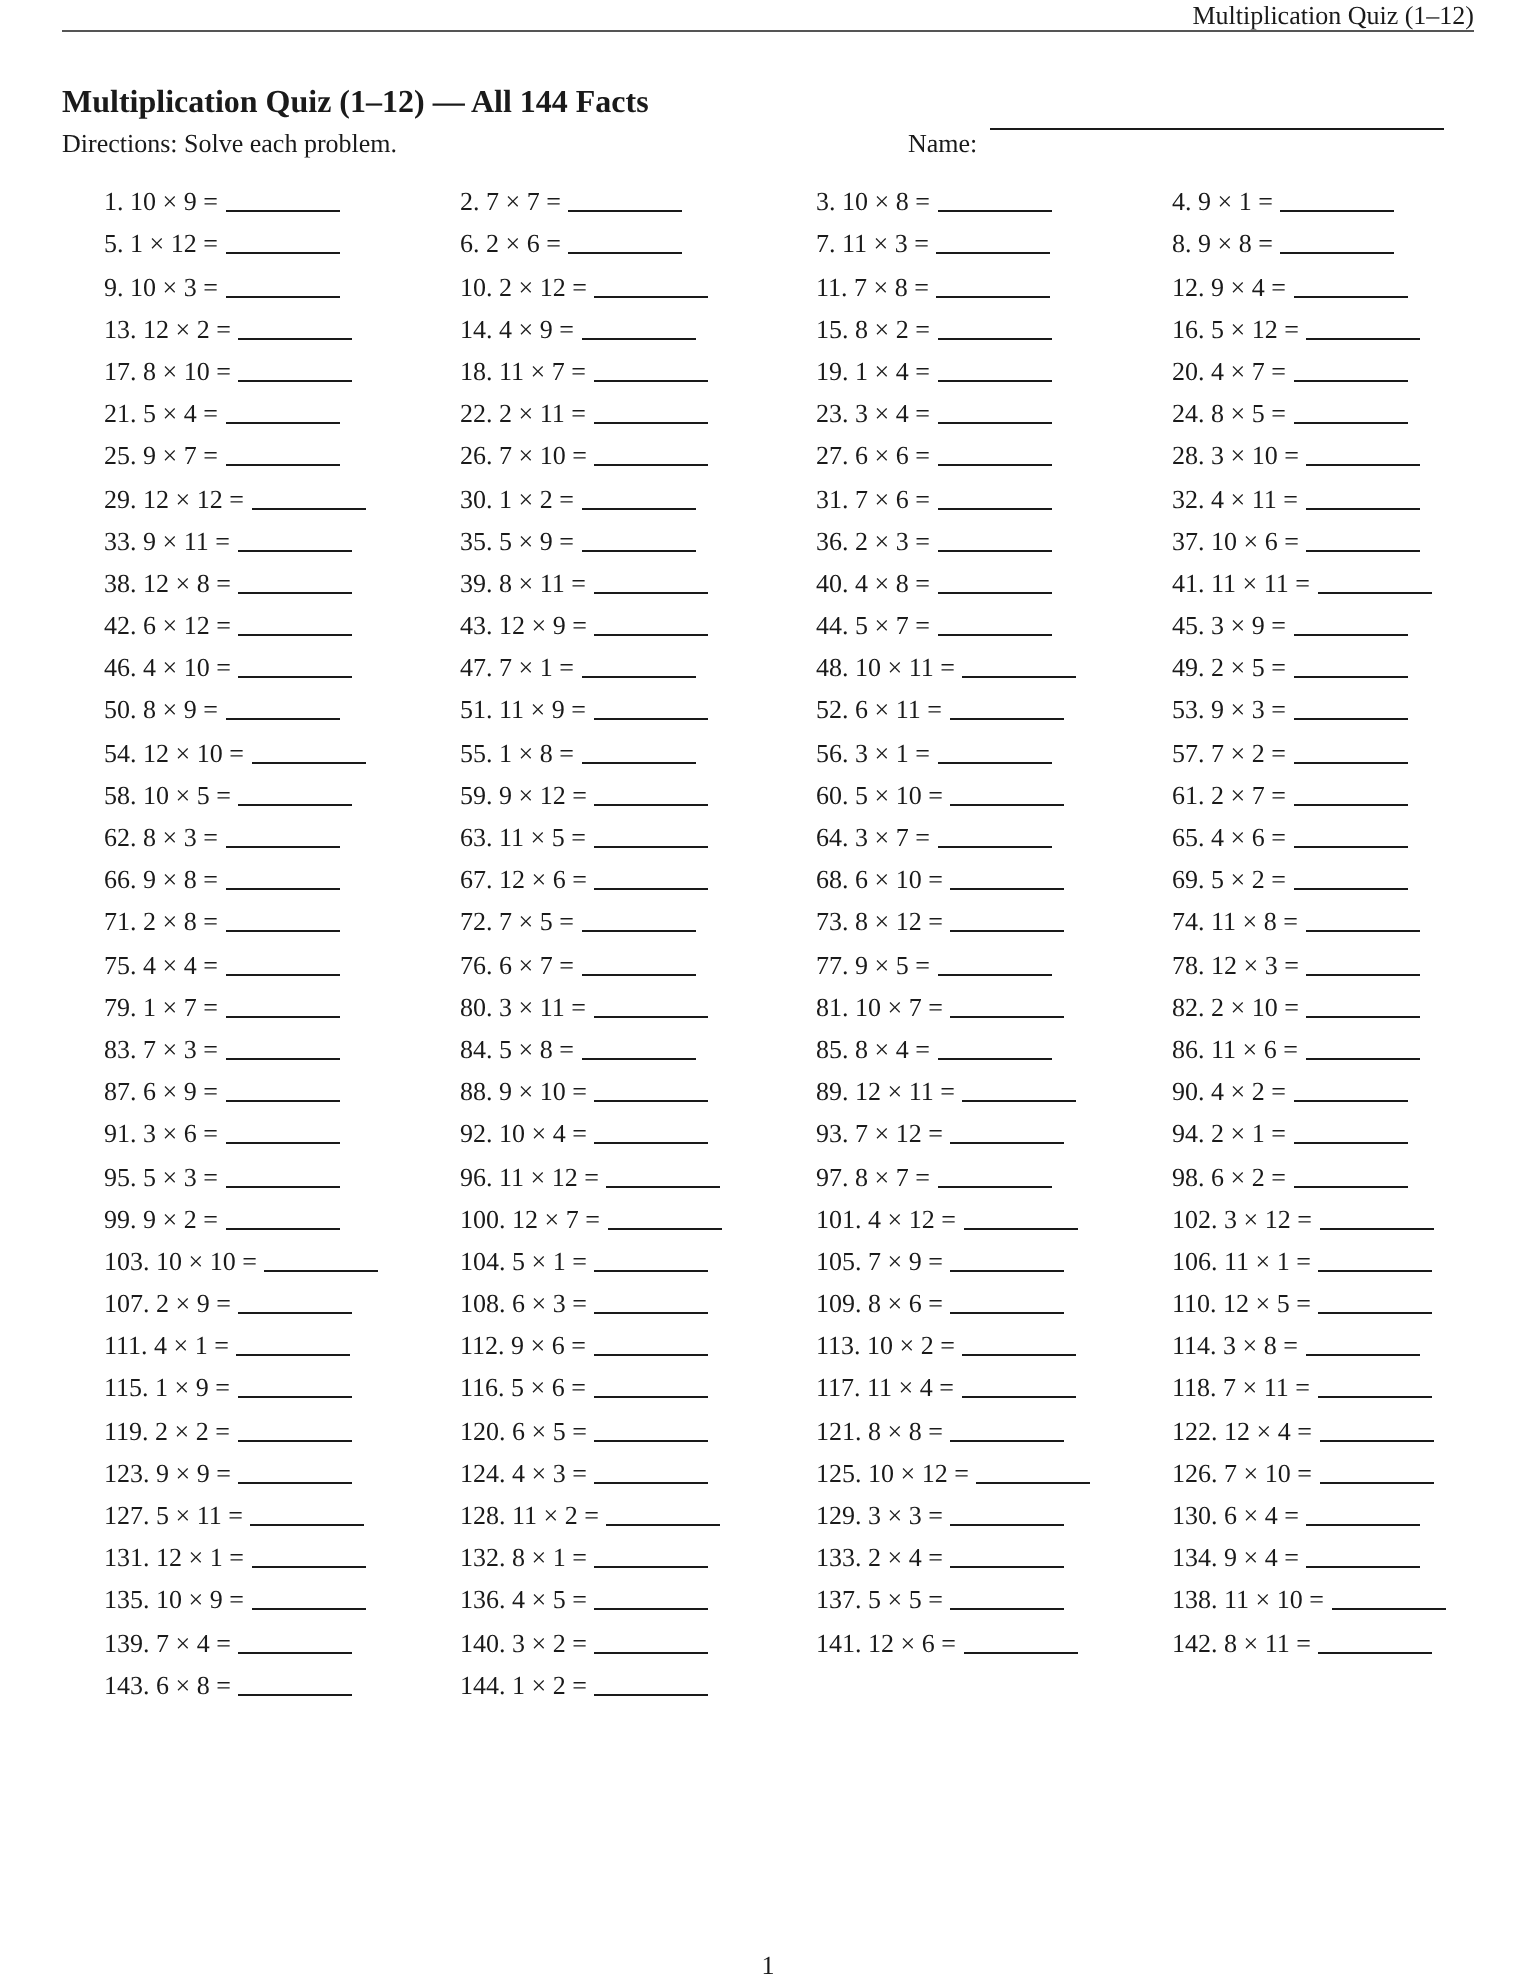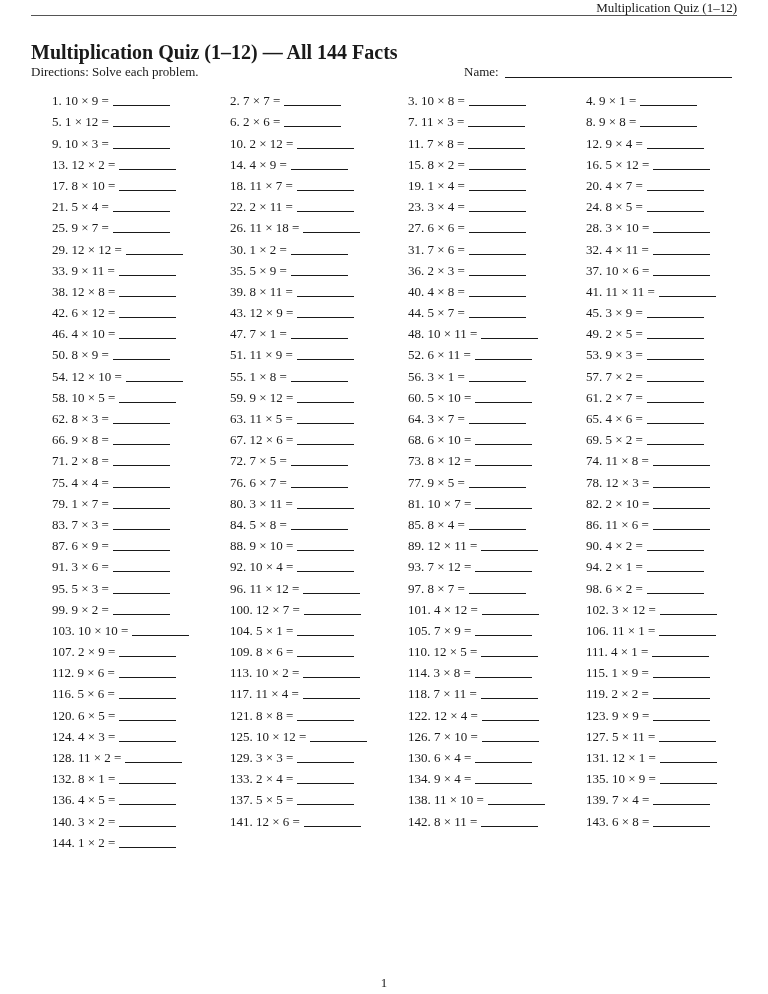--- a/index.html
+++ b/index.html
@@ -13,34 +13,34 @@
       font-family: "Liberation Serif", "DejaVu Serif", serif;
       font-size: 13px; line-height: 16px;
     }
     .head-rule {
       position: absolute; left: 31px; width: 706px; top: 15px;
       height: 0; border-top: 1px solid #555;
     }
     .title {
       position: absolute; left: 31px; top: 40px;
       font-family: "Liberation Serif", "DejaVu Serif", serif;
-      font-size: 20px; font-weight: bold; line-height: 24px;
+      font-size: 16px; font-weight: bold; line-height: 24px;
       white-space: nowrap;
     }
     .directions {
       position: absolute; left: 31px; top: 64px;
       font-family: "Liberation Serif", "DejaVu Serif", serif;
       font-size: 13px; line-height: 16px; white-space: nowrap;
     }
     .directions b { font-weight: normal; }
     .name-field {
-      position: absolute; left: 464px; top: 64px;
+      position: absolute; left: 454px; top: 64px;
       font-family: "Liberation Serif", "DejaVu Serif", serif;
       font-size: 13px; line-height: 16px; white-space: nowrap;
-      display: flex; align-items: flex-end;
+      display: flex; 
     }
     .name-line {
       display: inline-block; width: 227px; height: 0;
       border-bottom: 1px solid #1a1a1a; margin-left: 6px; margin-bottom: 2px;
     }
     .grid {
       position: absolute; left: 52px; top: 89px; width: 700px;
       display: grid;
       grid-template-columns: 178px 178px 178px 178px;
       grid-auto-rows: 21.2px;
@@ -170,21 +170,21 @@
     </div>
     <div class="problem">
       <span>24. 8 × 5 =</span>
       <span class="blank"></span>
     </div>
     <div class="problem">
       <span>25. 9 × 7 =</span>
       <span class="blank"></span>
     </div>
     <div class="problem">
-      <span>26. 11 × 18 =</span>
+      <span>26. 7 × 10 =</span>
       <span class="blank"></span>
     </div>
     <div class="problem">
       <span>27. 6 × 6 =</span>
       <span class="blank"></span>
     </div>
     <div class="problem">
       <span>28. 3 × 10 =</span>
       <span class="blank"></span>
     </div>
@@ -487,20 +487,24 @@
     <div class="problem">
       <span>105. 7 × 9 =</span>
       <span class="blank"></span>
     </div>
     <div class="problem">
       <span>106. 11 × 1 =</span>
       <span class="blank"></span>
     </div>
     <div class="problem">
       <span>107. 2 × 9 =</span>
+      <span class="blank"></span>
+    </div>
+    <div class="problem">
+      <span>108. 6 × 3 =</span>
       <span class="blank"></span>
     </div>
     <div class="problem">
       <span>109. 8 × 6 =</span>
       <span class="blank"></span>
     </div>
     <div class="problem">
       <span>110. 12 × 5 =</span>
       <span class="blank"></span>
     </div>

